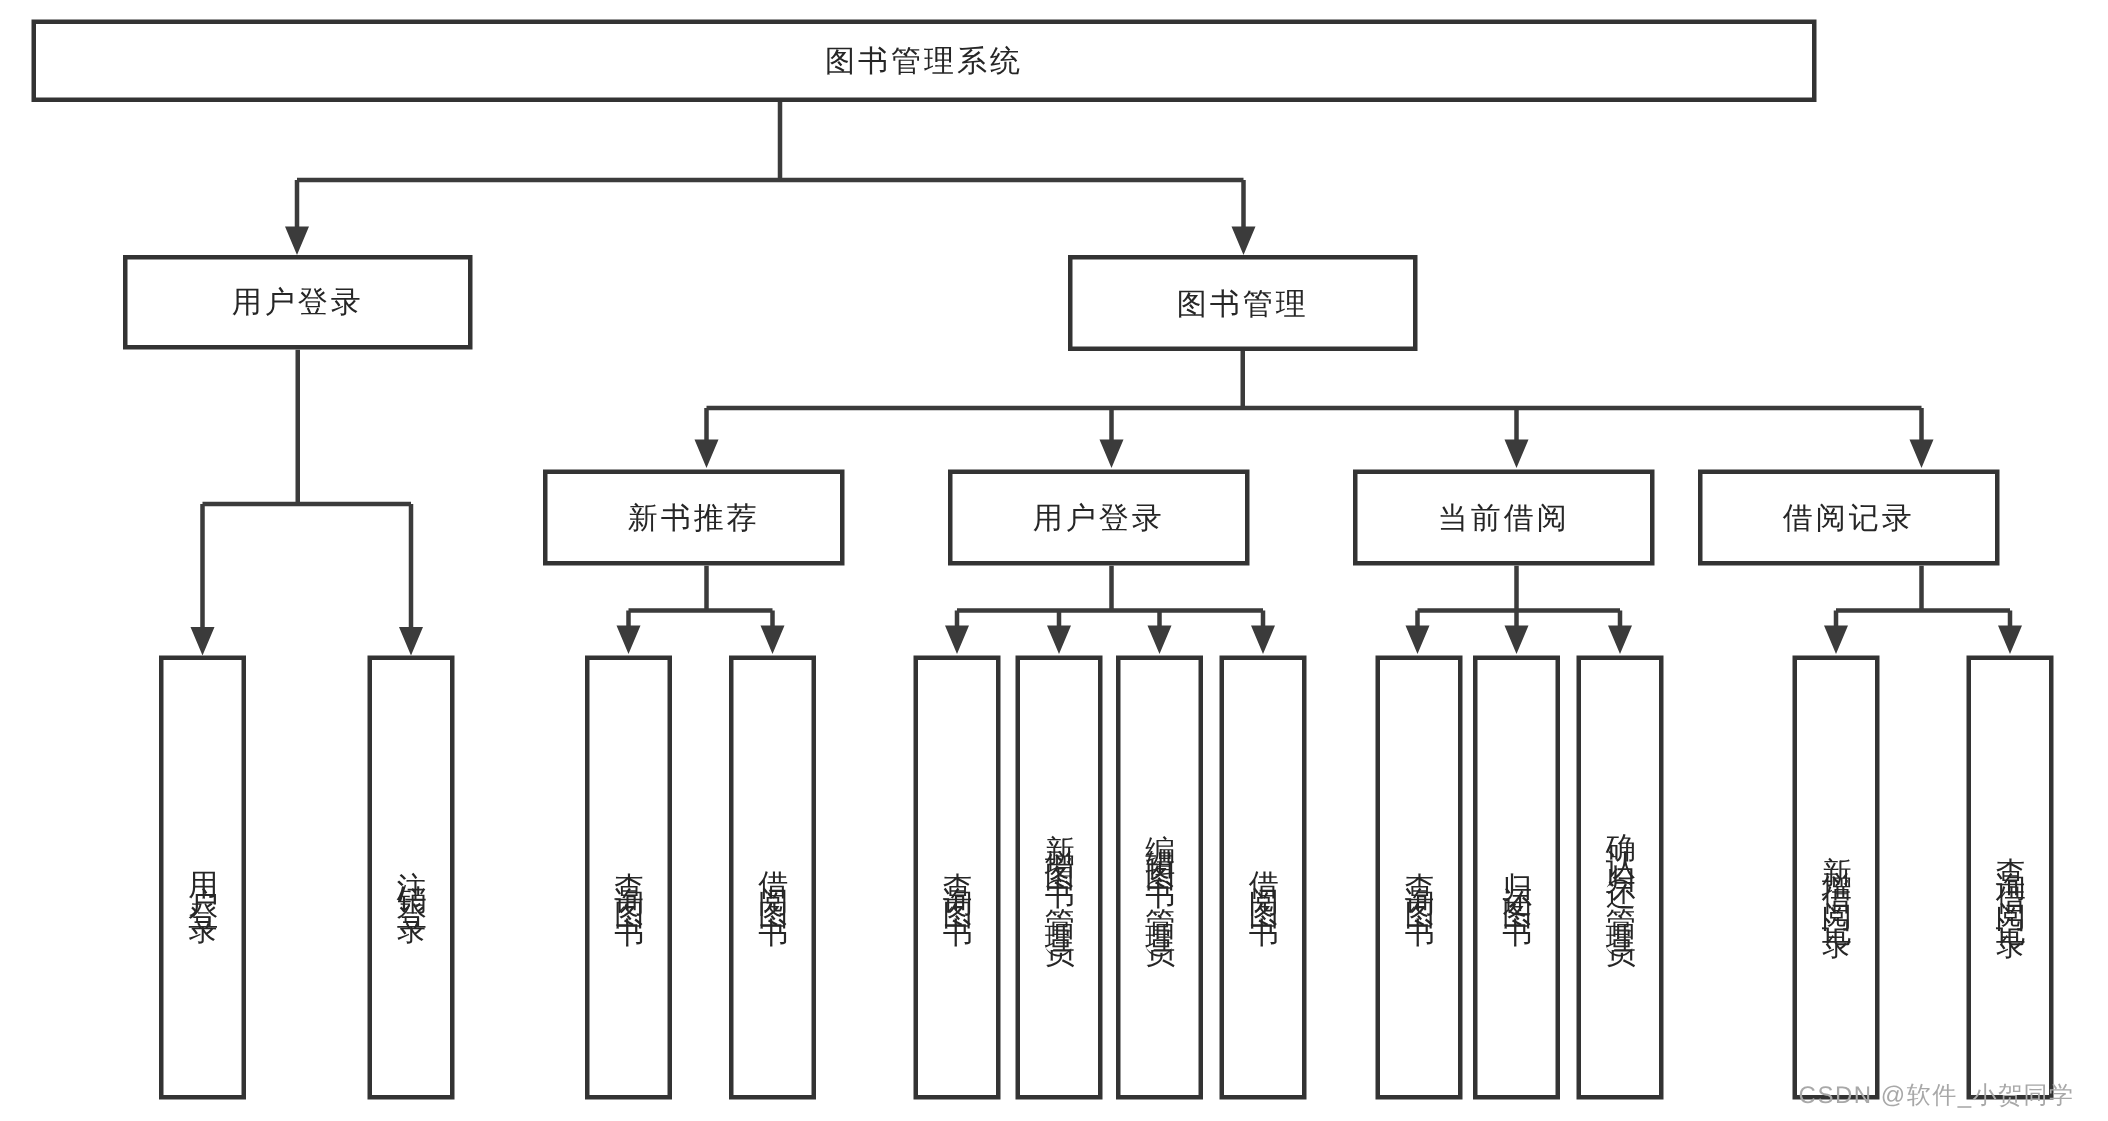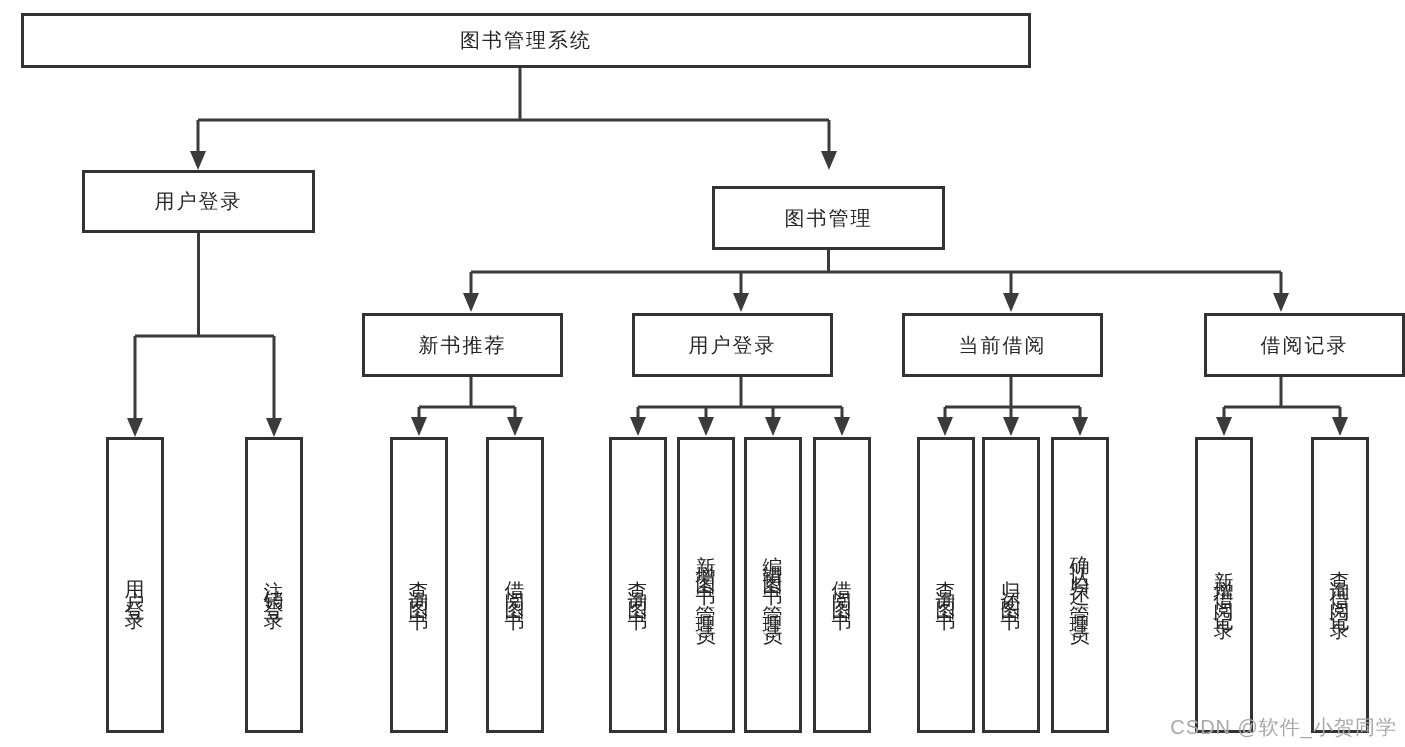--- a/index.html
+++ b/index.html
@@ -46,23 +46,23 @@
     text-orientation: mixed;
     letter-spacing: 10px;
     line-height: 1;
     font-size: 20px;
     white-space: normal;
   }
   .lvl2 { top: 170px; width: 233px; height: 63px; }
   .lvl3 { top: 313px; width: 201px; height: 64px; }
   .watermark {
     position: absolute;
-    right: 8px;
+    right: 22px;
     bottom: 6px;
-    font-size: 20px;
+    font-size: 16px;
     color: #a8a8a8;
     letter-spacing: 1px;
   }
 </style>
 </head>
 <body>
 
 <div class="stage">
 
   <svg class="connectors" viewBox="0 0 1405 747" xmlns="http://www.w3.org/2000/svg">
@@ -95,41 +95,41 @@
       M706 436 L698 417 L714 417 Z
       M773 436 L765 417 L781 417 Z
       M842 436 L834 417 L850 417 Z
       M945 436 L937 417 L953 417 Z
       M1011 436 L1003 417 L1019 417 Z
       M1080 436 L1072 417 L1088 417 Z
       M1224 436 L1216 417 L1232 417 Z
       M1340 436 L1332 417 L1348 417 Z"></path>
   </svg>
 
-  <div class="node" style="left:21px; top:13px; width:1010px; height:55px;">
+  <div class="node" style="left:21px; top:13px; width:1190px; height:55px;">
     <span>图书管理系统</span>
   </div>
 
   <div class="node lvl2" style="left:82px;">
     <span>用户登录</span>
   </div>
-  <div class="node lvl2" style="left:712px; height:64px;margin-top:16px;">
+  <div class="node lvl2" style="left:712px; height:64px;">
     <span>图书管理</span>
   </div>
 
   <div class="node lvl3" style="left:362px;">
     <span>新书推荐</span>
   </div>
   <div class="node lvl3" style="left:632px;">
     <span>用户登录</span>
   </div>
   <div class="node lvl3" style="left:902px;font-family:Liberation Mono, monospace;">
     <span>当前借阅</span>
   </div>
-  <div class="node lvl3" style="left:1204px;justify-content:center;">
+  <div class="node lvl3" style="left:1132px;justify-content:center;">
     <span>借阅记录</span>
   </div>
 
   <div class="node leaf" style="left:106px;">
     <span class="v-label">用户登录</span>
   </div>
   <div class="node leaf" style="left:245px;">
     <span class="v-label">注销登录</span>
   </div>
 

